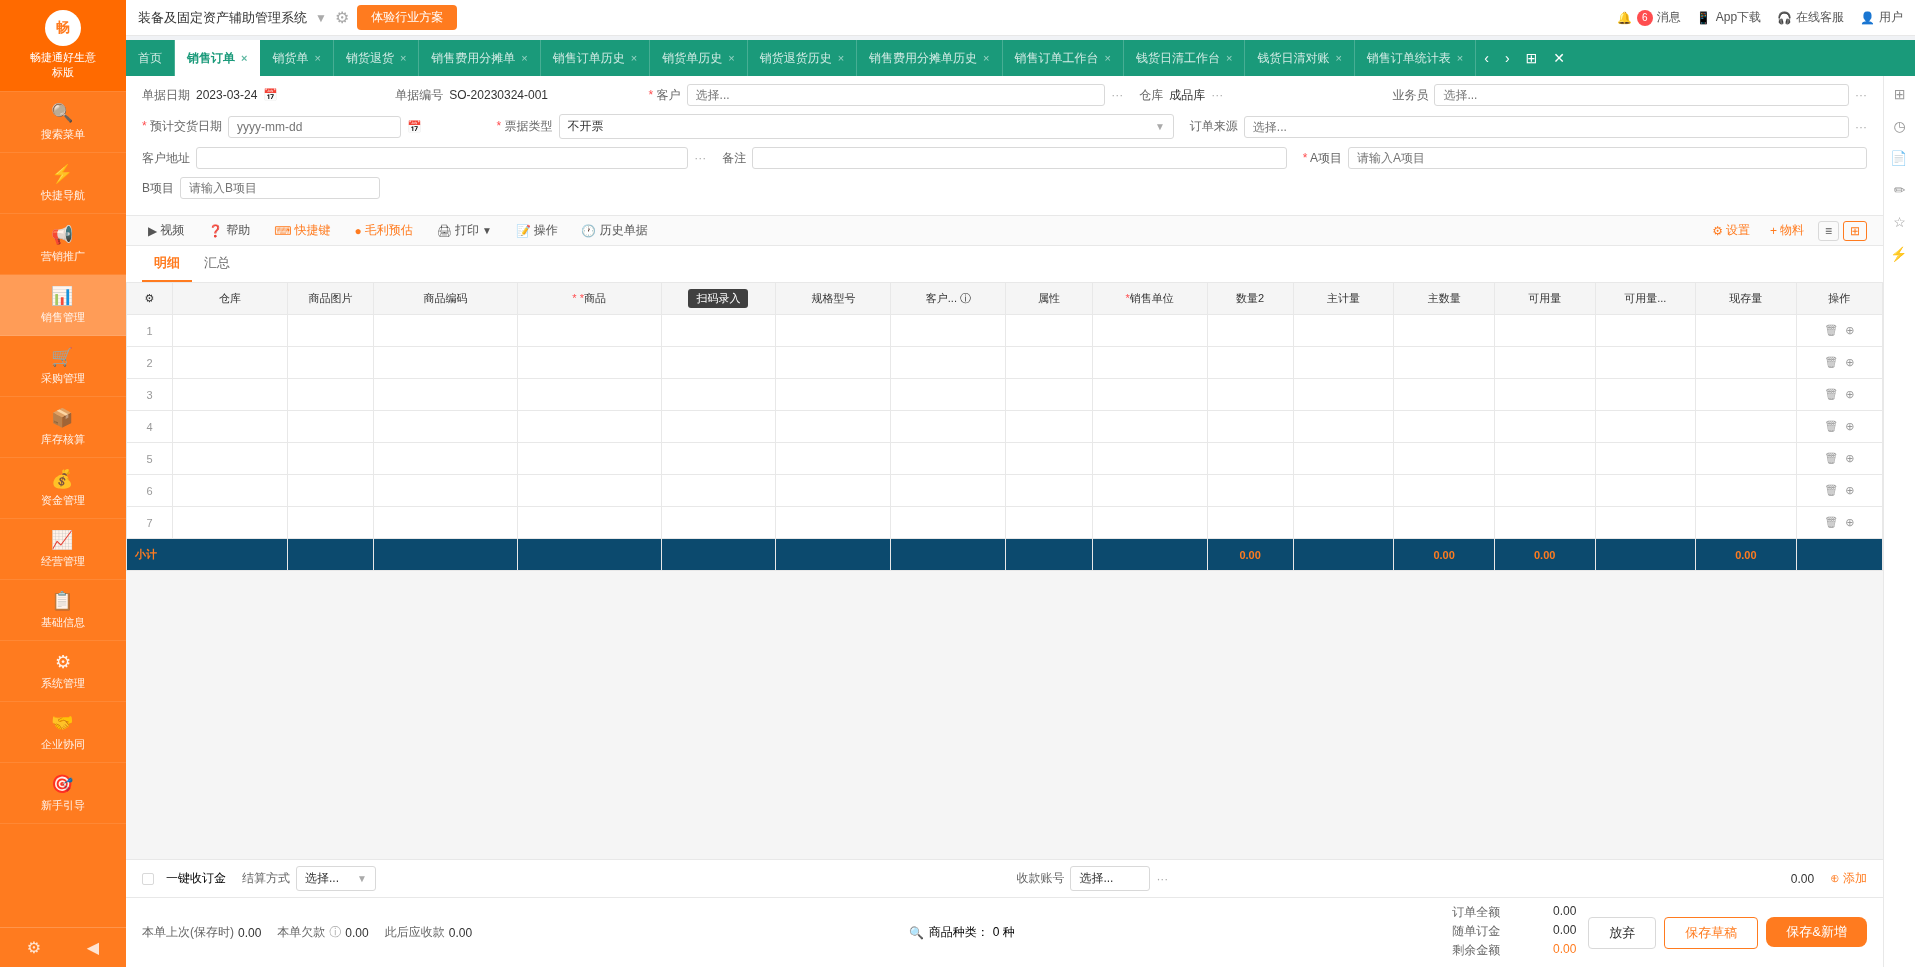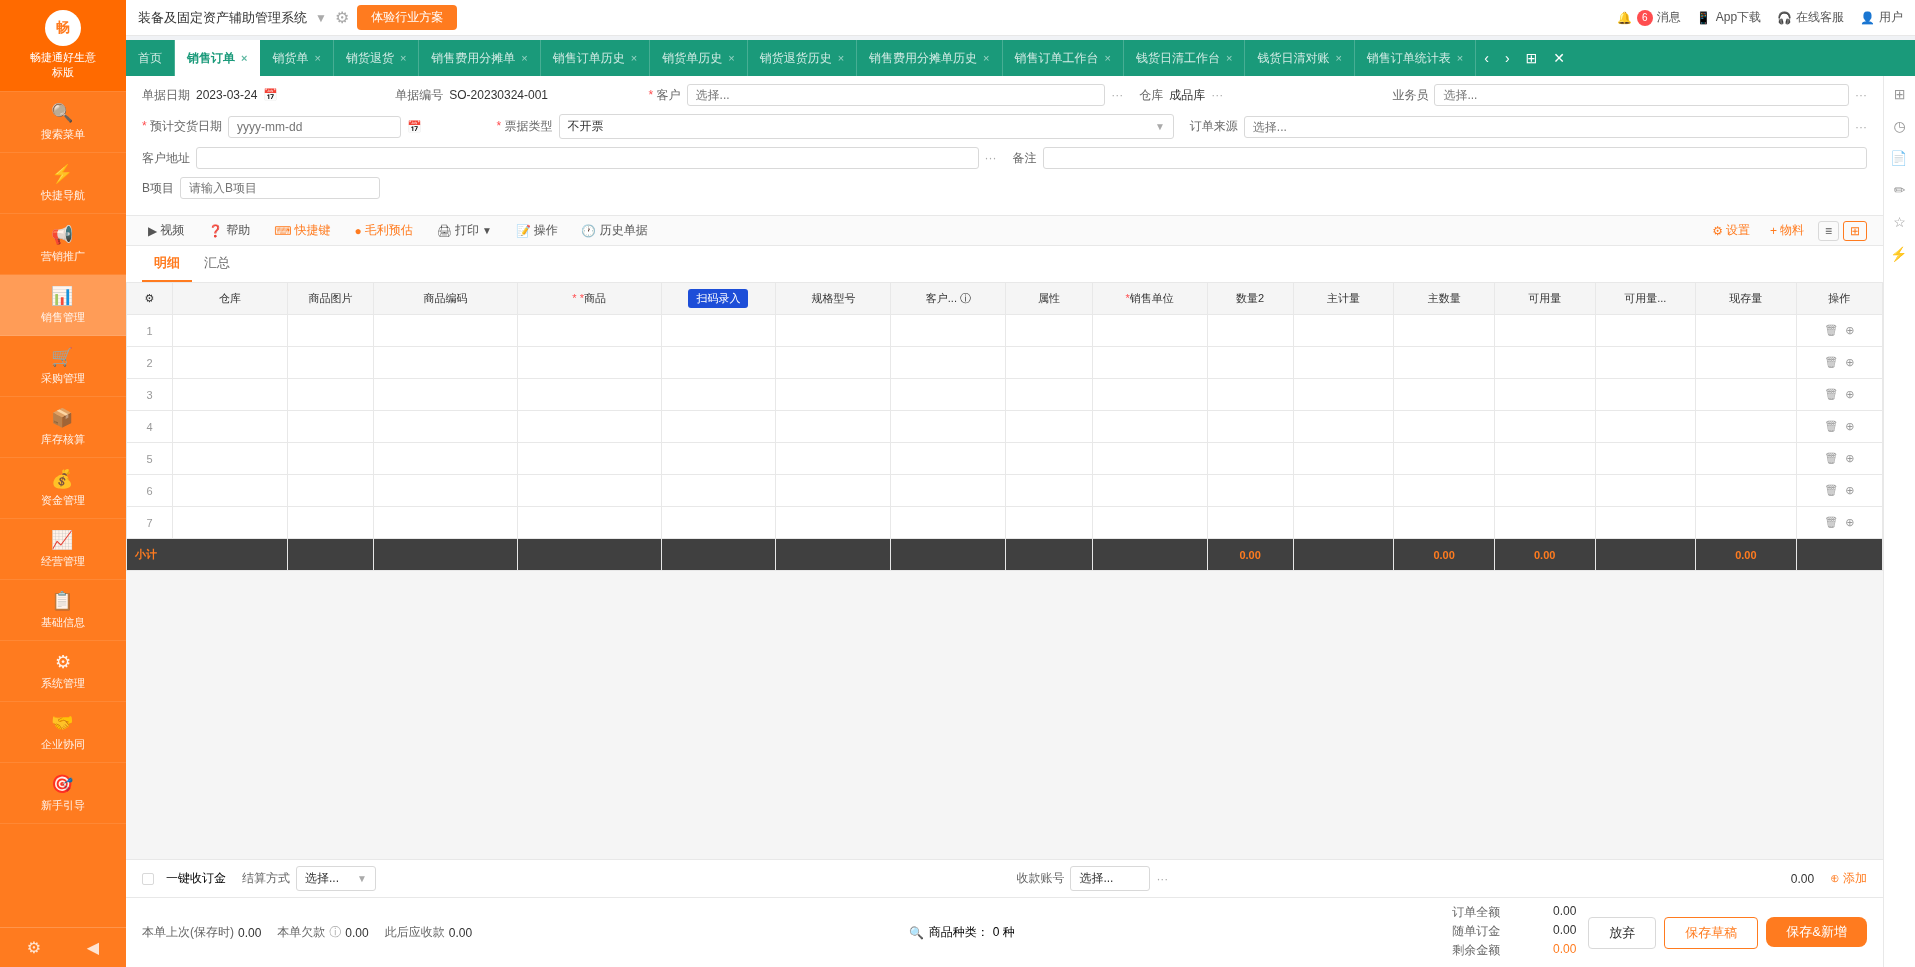--- a/index.html
+++ b/index.html
@@ -125,24 +125,24 @@
       font-size: 11px; color: #333; text-align: center; white-space: nowrap;
       font-weight: normal; position: sticky; top: 0; z-index: 10;
     }
     .data-table th.required::before { content: '* '; color: #ff4d4f; }
     .data-table td {
       border: 1px solid #e8e8e8; padding: 4px; height: 32px;
       font-size: 11px; text-align: center;
     }
     .row-num { color: #999; text-align: center; }
     .scan-btn {
-      background: #1d4ed8; color: #fff; border: none; padding: 2px 8px;
+      background: #404040; color: #fff; border: none; padding: 2px 8px;
       border-radius: 3px; cursor: pointer; font-size: 11px;
     }
-    .subtotal-row td { background: #404040; font-weight: bold; color: #ff7b1f; }
+    .subtotal-row td { background: #0c4a6e; font-weight: bold; color: #ff7b1f; }
 
     
     .bottom-bar {
       background: #fff; border-top: 1px solid #e8e8e8;
       padding: 6px 16px; display: flex; align-items: center; gap: 16px;
     }
     .stat-label { color: #666; }
     .stat-val { color: #333; }
     .info-icon { color: #aaa; cursor: pointer; }
 
@@ -425,20 +425,24 @@
 
     <div class="form-row">
       <div class="form-group" style="flex:2;">
         <span class="form-label">客户地址</span>
         <input type="text" class="form-input" style="flex: 1 1 0%;">
         <span class="dots">···</span>
       </div>
       <div class="form-group" style="flex:2;">
         <span class="form-label">备注</span>
         <input type="text" class="form-input" style="flex: 1 1 0%;">
+      </div>
+      <div class="form-group" style="flex:2;">
+        <span class="form-label required">A项目</span>
+        <input type="text" class="form-input" style="flex: 1 1 0%;" placeholder="请输入A项目">
       </div>
     </div>
 
     <div class="form-row">
       <div class="form-group">
         <span class="form-label">B项目</span>
         <input type="text" class="form-input" style="min-width: 200px;" placeholder="请输入B项目">
       </div>
     </div>
   </div>

